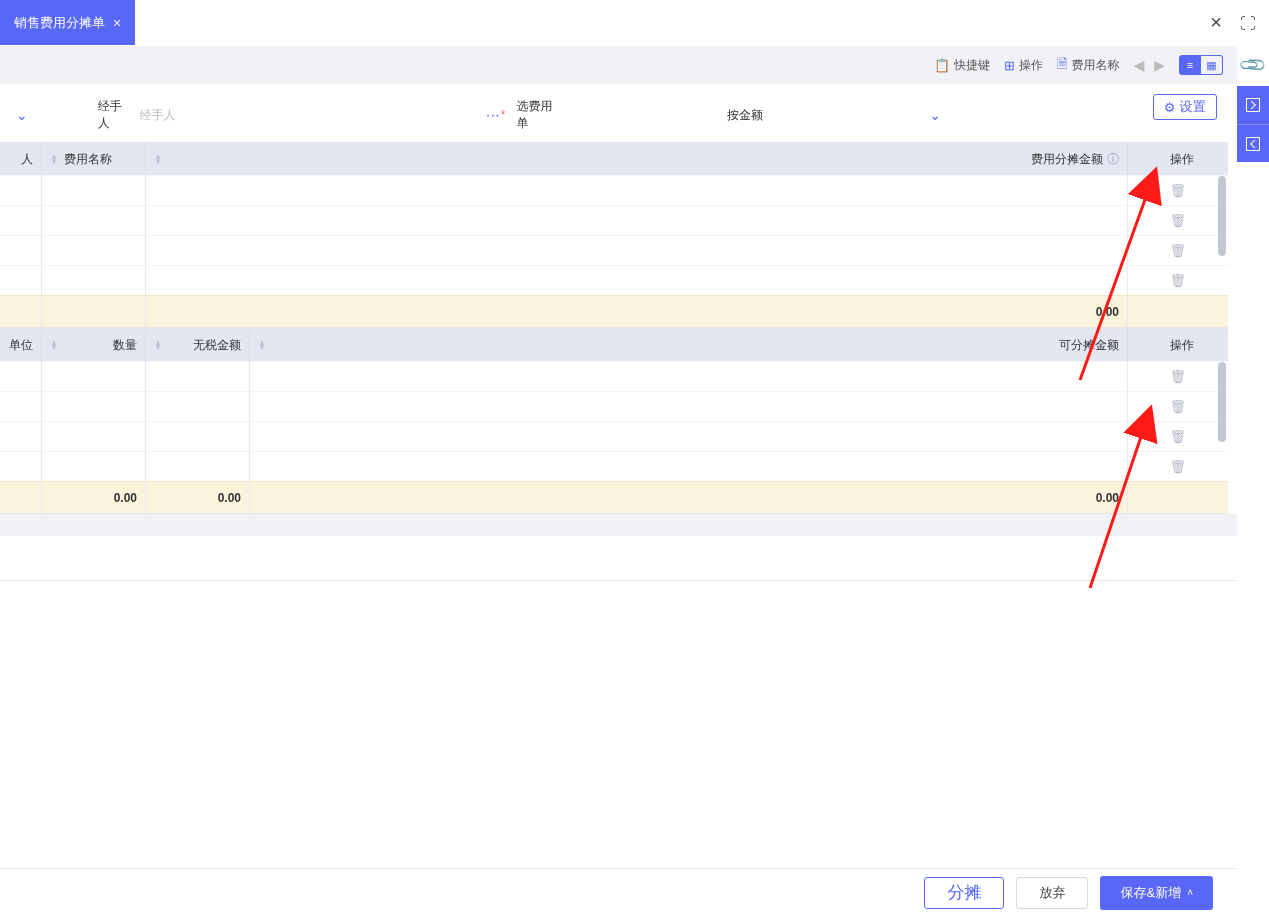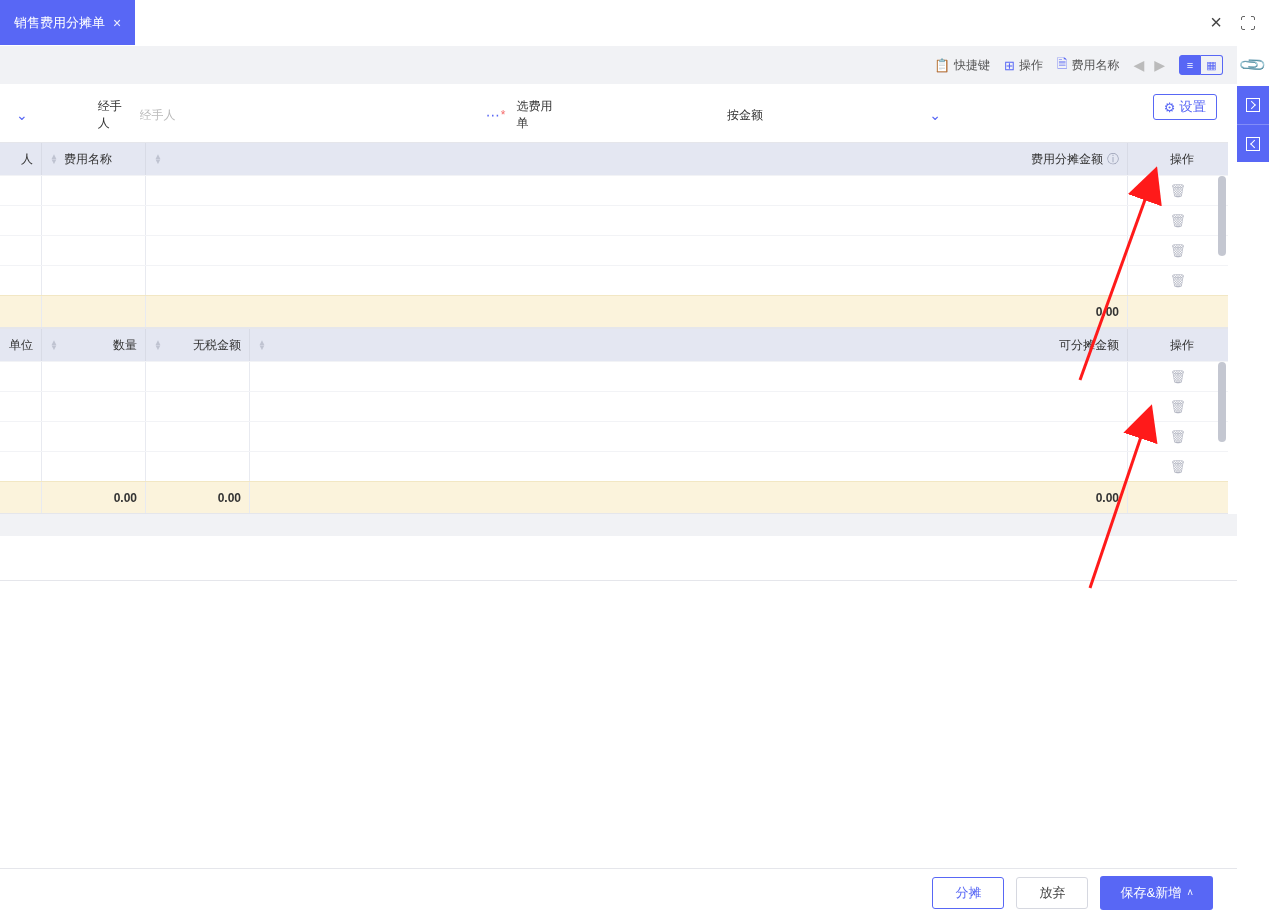--- a/index.html
+++ b/index.html
@@ -194,21 +194,21 @@
     border-top:1px solid #e5e6eb;
     background:#fff;
     display:flex;
     align-items:center;
     justify-content:flex-end;
     gap:12px;
     padding:0 24px;
   }
   .btn-outline-primary{
     border:1px solid #5867f5;color:#5867f5;background:#fff;border-radius:3px;
-    height:32px;padding:0 22px;font-size:13px;cursor:pointer;
+    height:32px;padding:0 22px;font-size:17px;cursor:pointer;
   }
   .btn-outline{
     border:1px solid #d6d8e0;color:#444;background:#fff;border-radius:3px;
     height:32px;padding:0 22px;font-size:13px;cursor:pointer;
   }
   .btn-primary-lg{
     background:#5867f5;color:#fff;border:none;border-radius:3px;
     height:34px;padding:0 20px;font-size:13px;cursor:pointer;display:flex;align-items:center;gap:6px;
   }
   .btn-primary-lg .caret-up{font-size:10px;}

